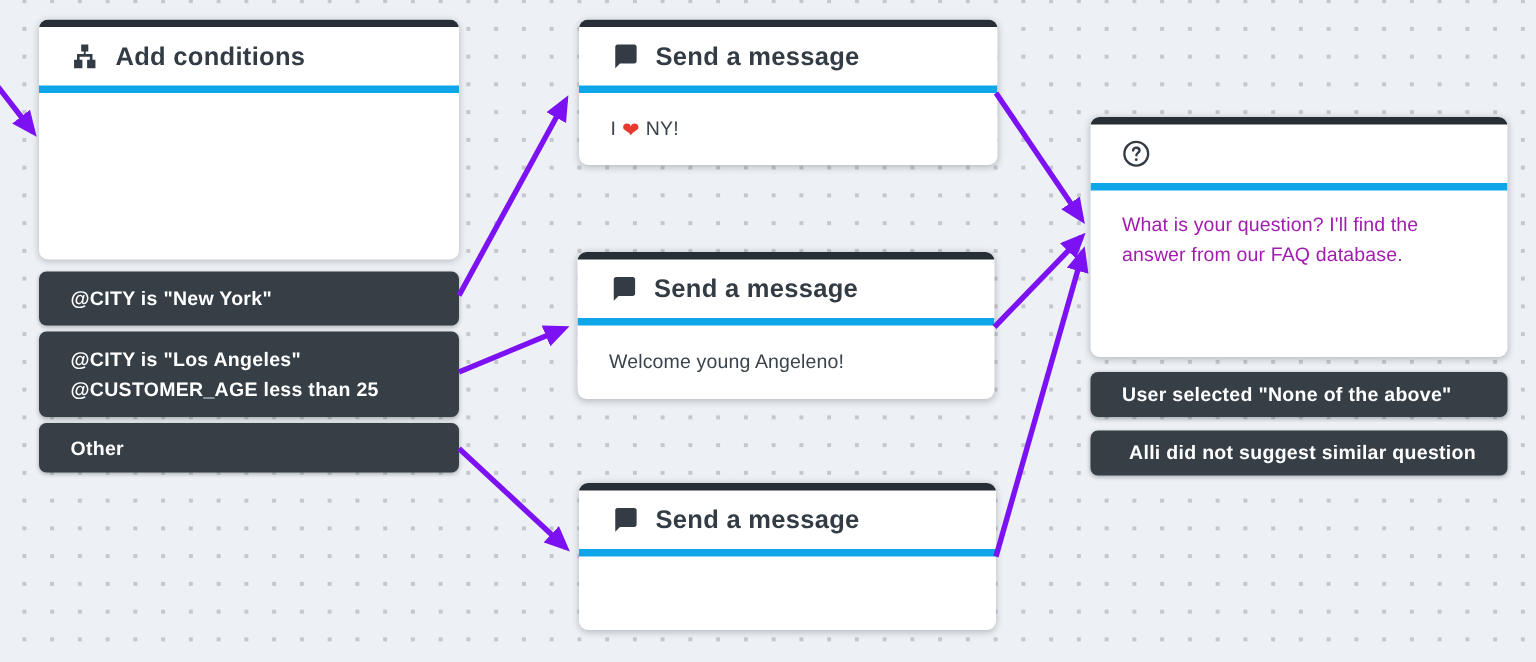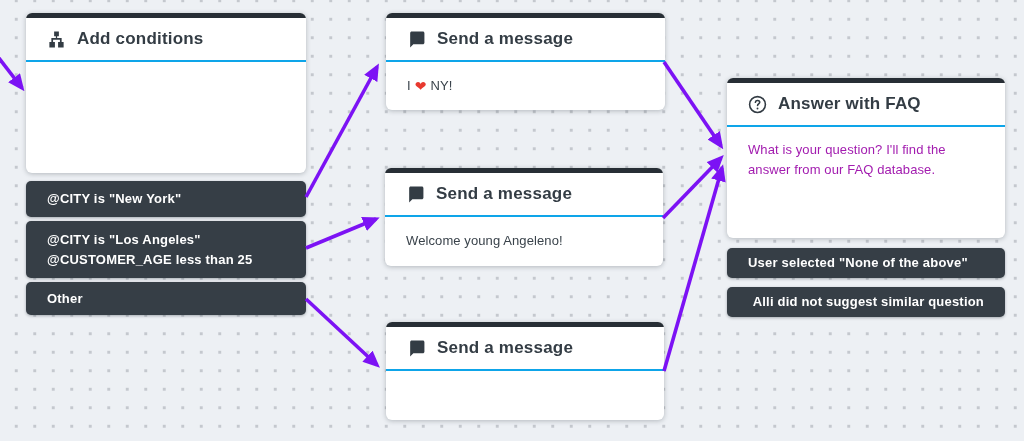--- a/index.html
+++ b/index.html
@@ -21,21 +21,21 @@
     overflow: hidden;
     z-index: 2;
   }
   .topbar { height: 5px; background: #272e35; }
   .card-header {
     height: 44px;
     display: flex;
     align-items: center;
     gap: 11px;
     padding: 0 21px;
-    border-bottom: 2px solid #0ea5e9;
+    border-bottom: 5px solid #0ea5e9;
   }
   .card-title {
     font-size: 17px;
     font-weight: 700;
     color: #333c44;
     letter-spacing: 0.2px;
     white-space: nowrap;
   }
   .hicon { flex: 0 0 auto; display: flex; align-items: center; }
   .msg-body {
@@ -178,21 +178,20 @@
 <div class="card" style="left:727px; top:78px; width:278px; height:160px;">
   <div class="topbar"></div>
   <div class="card-header">
     <span class="hicon">
       <svg width="19" height="19" viewBox="0 0 24 24" fill="none" stroke="#333c44" stroke-width="2">
         <circle cx="12" cy="12" r="10"></circle>
         <path d="M9.3 9.2c.3-1.5 1.5-2.4 2.9-2.3 1.5.1 2.6 1.1 2.6 2.4 0 1.8-2.7 2.2-2.7 4" fill="none" stroke-linecap="round"></path>
         <circle cx="12" cy="17" r="1.2" fill="#333c44" stroke="none"></circle>
       </svg>
     </span>
-    <span class="card-title">Answer with FAQ</span>
   </div>
   <div class="faq-body">What is your question? I'll find the answer from our FAQ database.</div>
 </div>
 
 <div class="branch faq-branch" style="top:248px; height:30px;">
   <span class="bline">User selected "None of the above"</span>
 </div>
 <div class="branch faq-branch" style="top:287px; height:30px;text-align:right;">
   <span class="bline">Alli did not suggest similar question</span>
 </div>

